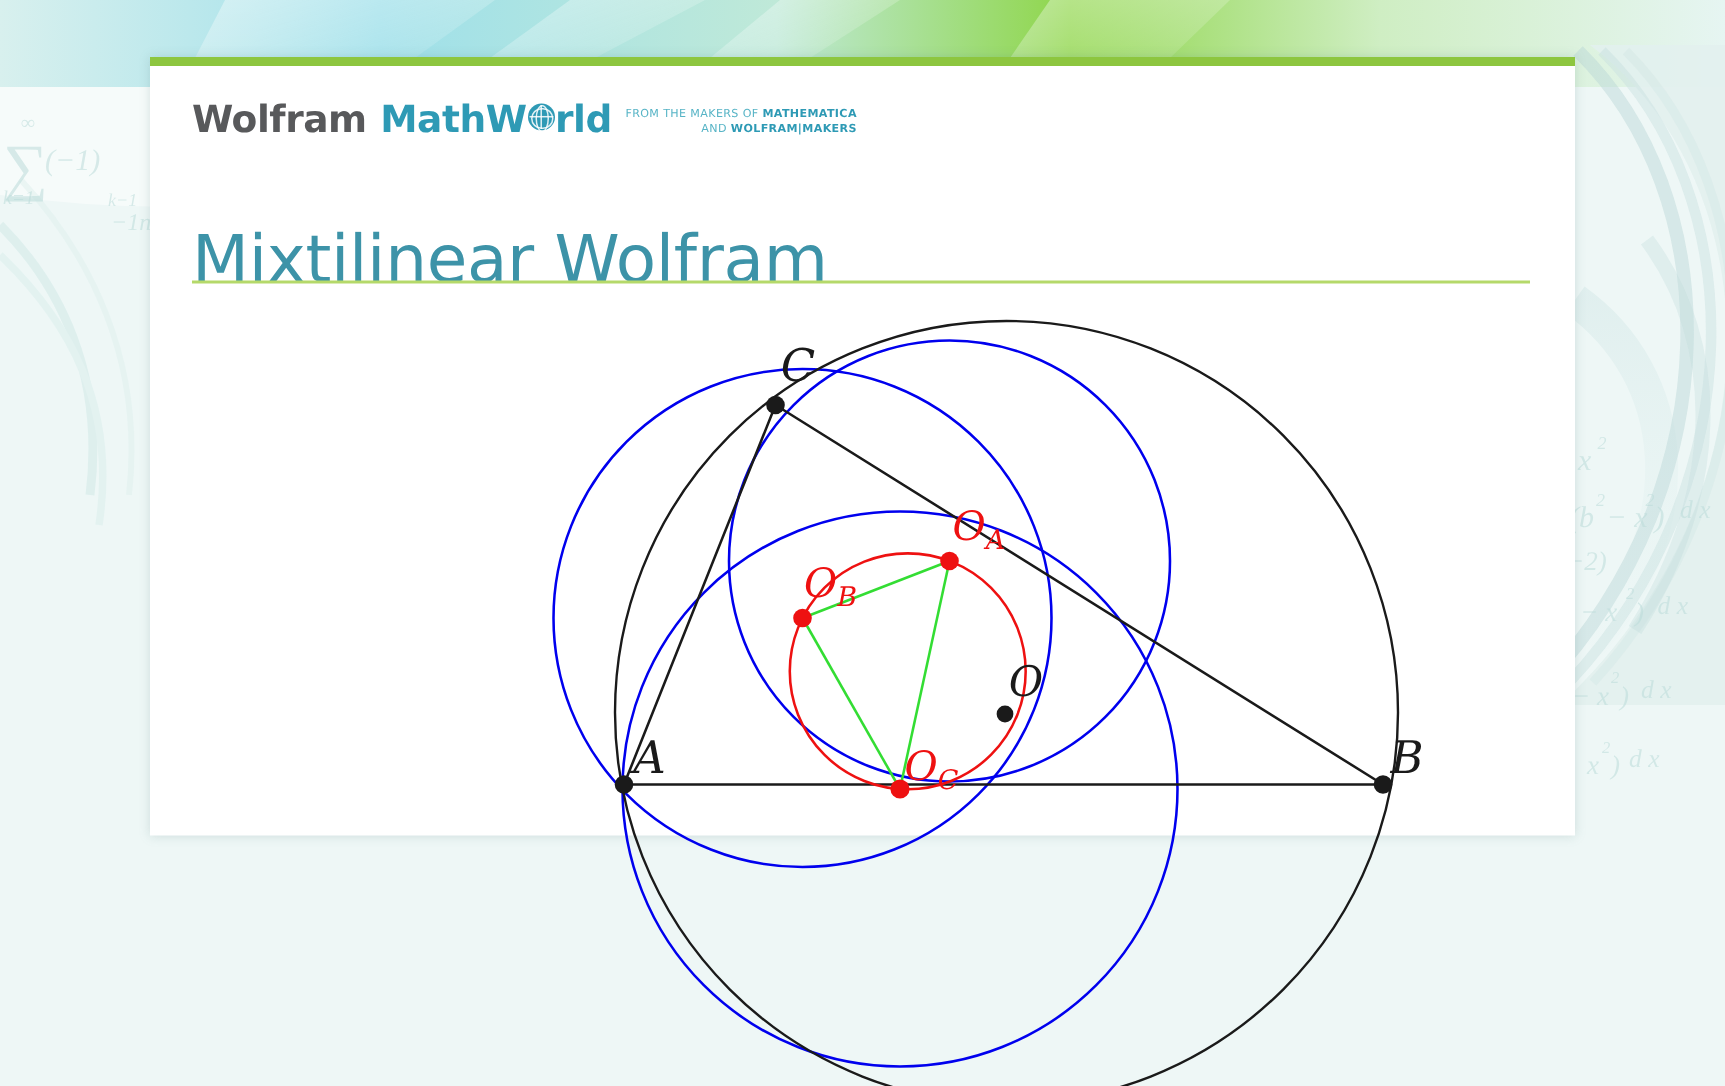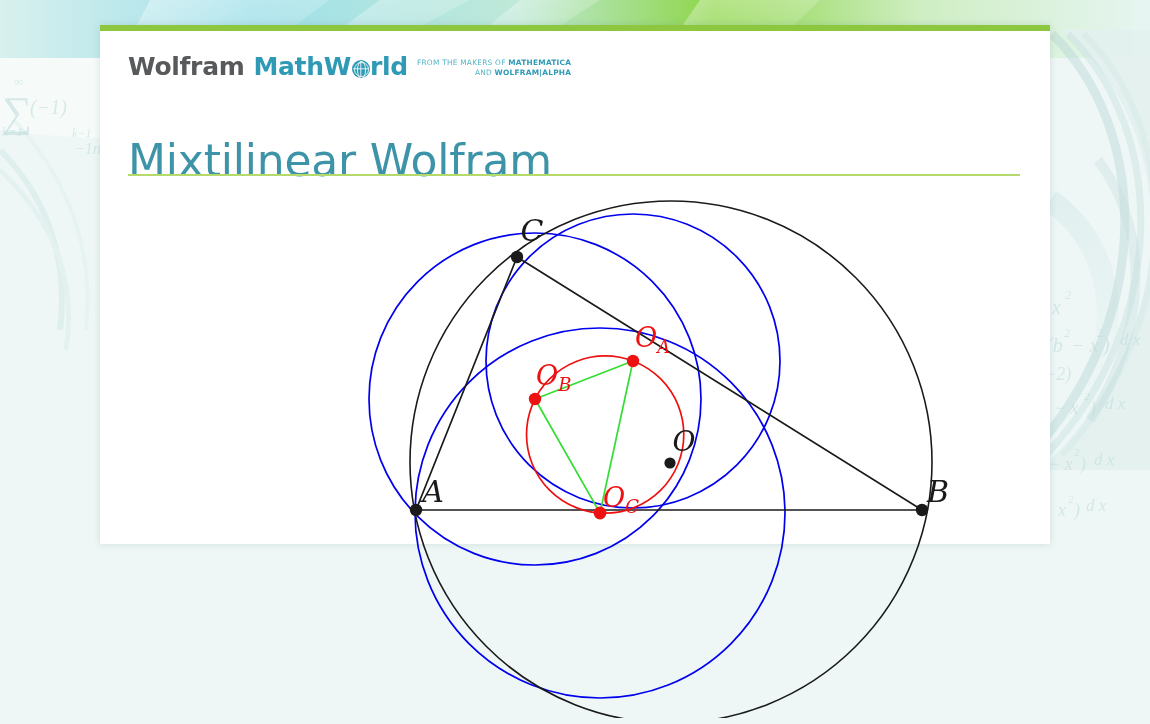--- a/index.html
+++ b/index.html
@@ -17,38 +17,38 @@
     position:absolute;
     font-family:"Liberation Serif", serif;
     color:#bcdcda;
     opacity:.55;
     white-space:nowrap;
     font-style:italic;
     user-select:none;
   }
   
   #content-card{
-    position:absolute;left:100px;top:25px;width:950px;height:519px;
+    position:absolute;left:100px;top:38px;width:950px;height:519px;
     background:#ffffff;z-index:2;
     box-shadow:0 0 7px rgba(90,130,130,.22);
   }
   #top-accent-bar{
     position:absolute;left:0;top:0;width:950px;height:6px;
     background:#8dc63f;
   }
   
   #site-header{position:absolute;left:28px;top:24px;height:30px;display:flex;align-items:flex-end;}
   .logo-wolfram{
     font-family:"DejaVu Sans", sans-serif;
     font-size:25px;font-weight:700;color:#58595b;letter-spacing:-.3px;line-height:1;
   }
   .logo-mathworld{
     font-family:"DejaVu Sans", sans-serif;
     font-size:25px;font-weight:700;color:#2e9ab5;letter-spacing:-.3px;line-height:1;
-    margin-left:9px;display:inline-flex;align-items:center;
+    margin-left:9px;display:inline-flex;
   }
   .logo-globe{
     display:inline-block;width:18px;height:18px;border-radius:50%;
     background:#2e9ab5;position:relative;margin:0 .5px;top:2px;
   }
   .logo-globe::before{
     content:"";position:absolute;left:50%;top:1px;width:1.4px;height:16px;
     background:#ffffff;transform:translateX(-50%);opacity:.85;
   }
   .logo-globe::after{
@@ -172,21 +172,21 @@
     <span class="logo-mathworld">
       <span>MathW</span>
       <span class="logo-globe">
           <i></i>
           <i class="b"></i>
         </span>
       <span>rld</span>
     </span>
     <div id="tagline">
       <div><span>FROM THE MAKERS OF </span><span class="strong">MATHEMATICA</span></div>
-      <div><span>AND </span><span class="strong">WOLFRAM|ALPHA</span></div>
+      <div><span>AND </span><span class="strong">WOLFRAM|MAKERS</span></div>
     </div>
   </div>
 
   <h1 id="page-title">Mixtilinear Wolfram</h1>
   <div id="title-rule"></div>
 
   <div id="figure">
     <svg id="fig-svg" width="950" height="533" viewBox="0 0 950 533">
       <g id="fig-mix-circles">
           <circle cx="533" cy="176" r="147" fill="none" stroke="#0000ee" stroke-width="1.7"></circle>

